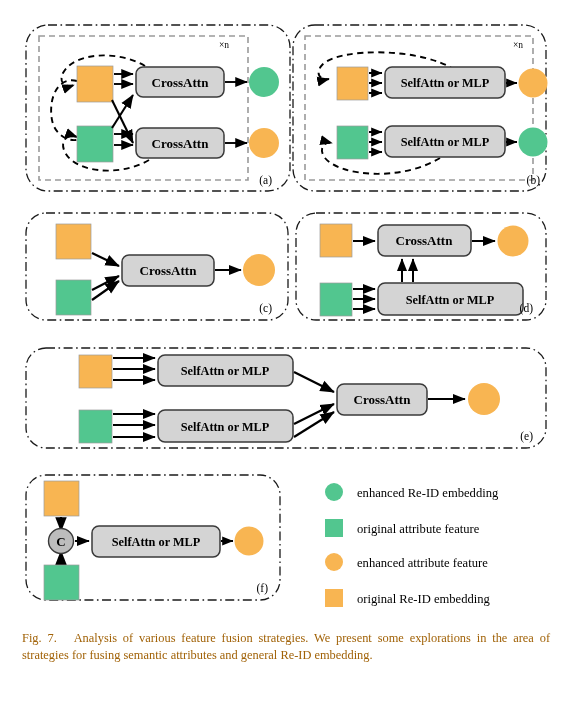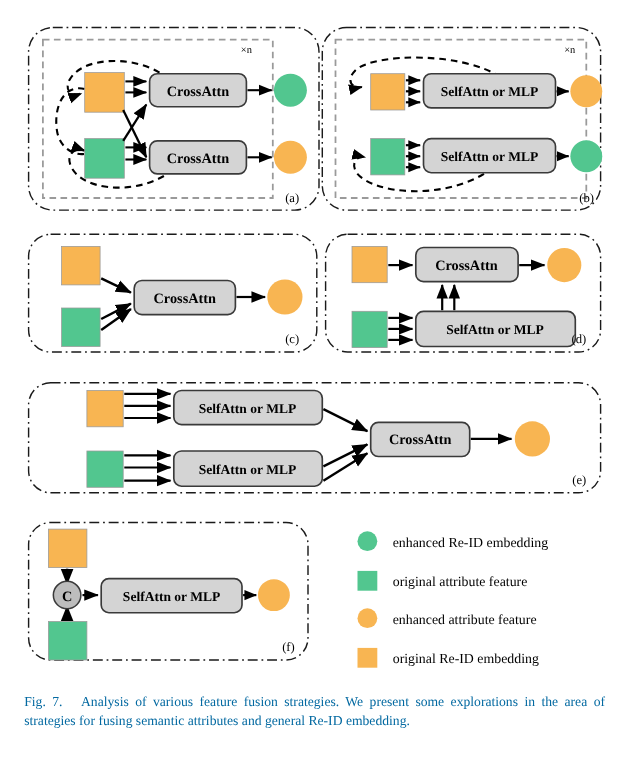--- a/index.html
+++ b/index.html
@@ -1,21 +1,21 @@
 <!DOCTYPE html>
 <html><head>
 <meta charset="utf-8">
 <style>
   html,body{margin:0;padding:0;background:#ffffff;}
   body{width:569px;height:702px;position:relative;
        font-family:"Liberation Serif", serif;color:#000;}
   #fig{position:absolute;left:0;top:0;width:569px;height:702px;}
   .caption{position:absolute;left:22px;top:630px;width:528px;
            font-family:"Liberation Serif", serif;font-size:12.4px;
-           line-height:17.4px;text-align:justify;color:#0369a1;}
+           line-height:17.4px;text-align:justify;color:#a16207;}
   .caption .lead{}
   svg{display:block;}
   text{font-family:"Liberation Serif", serif;}
   .blk{font-weight:bold;font-size:13px;}
   .blk-sm{font-weight:bold;font-size:12.3px;}
   .plabel{font-size:11.5px;}
   .xn{font-size:9.5px;}
   .legtxt{font-size:12.6px;}
 </style>
 </head>

